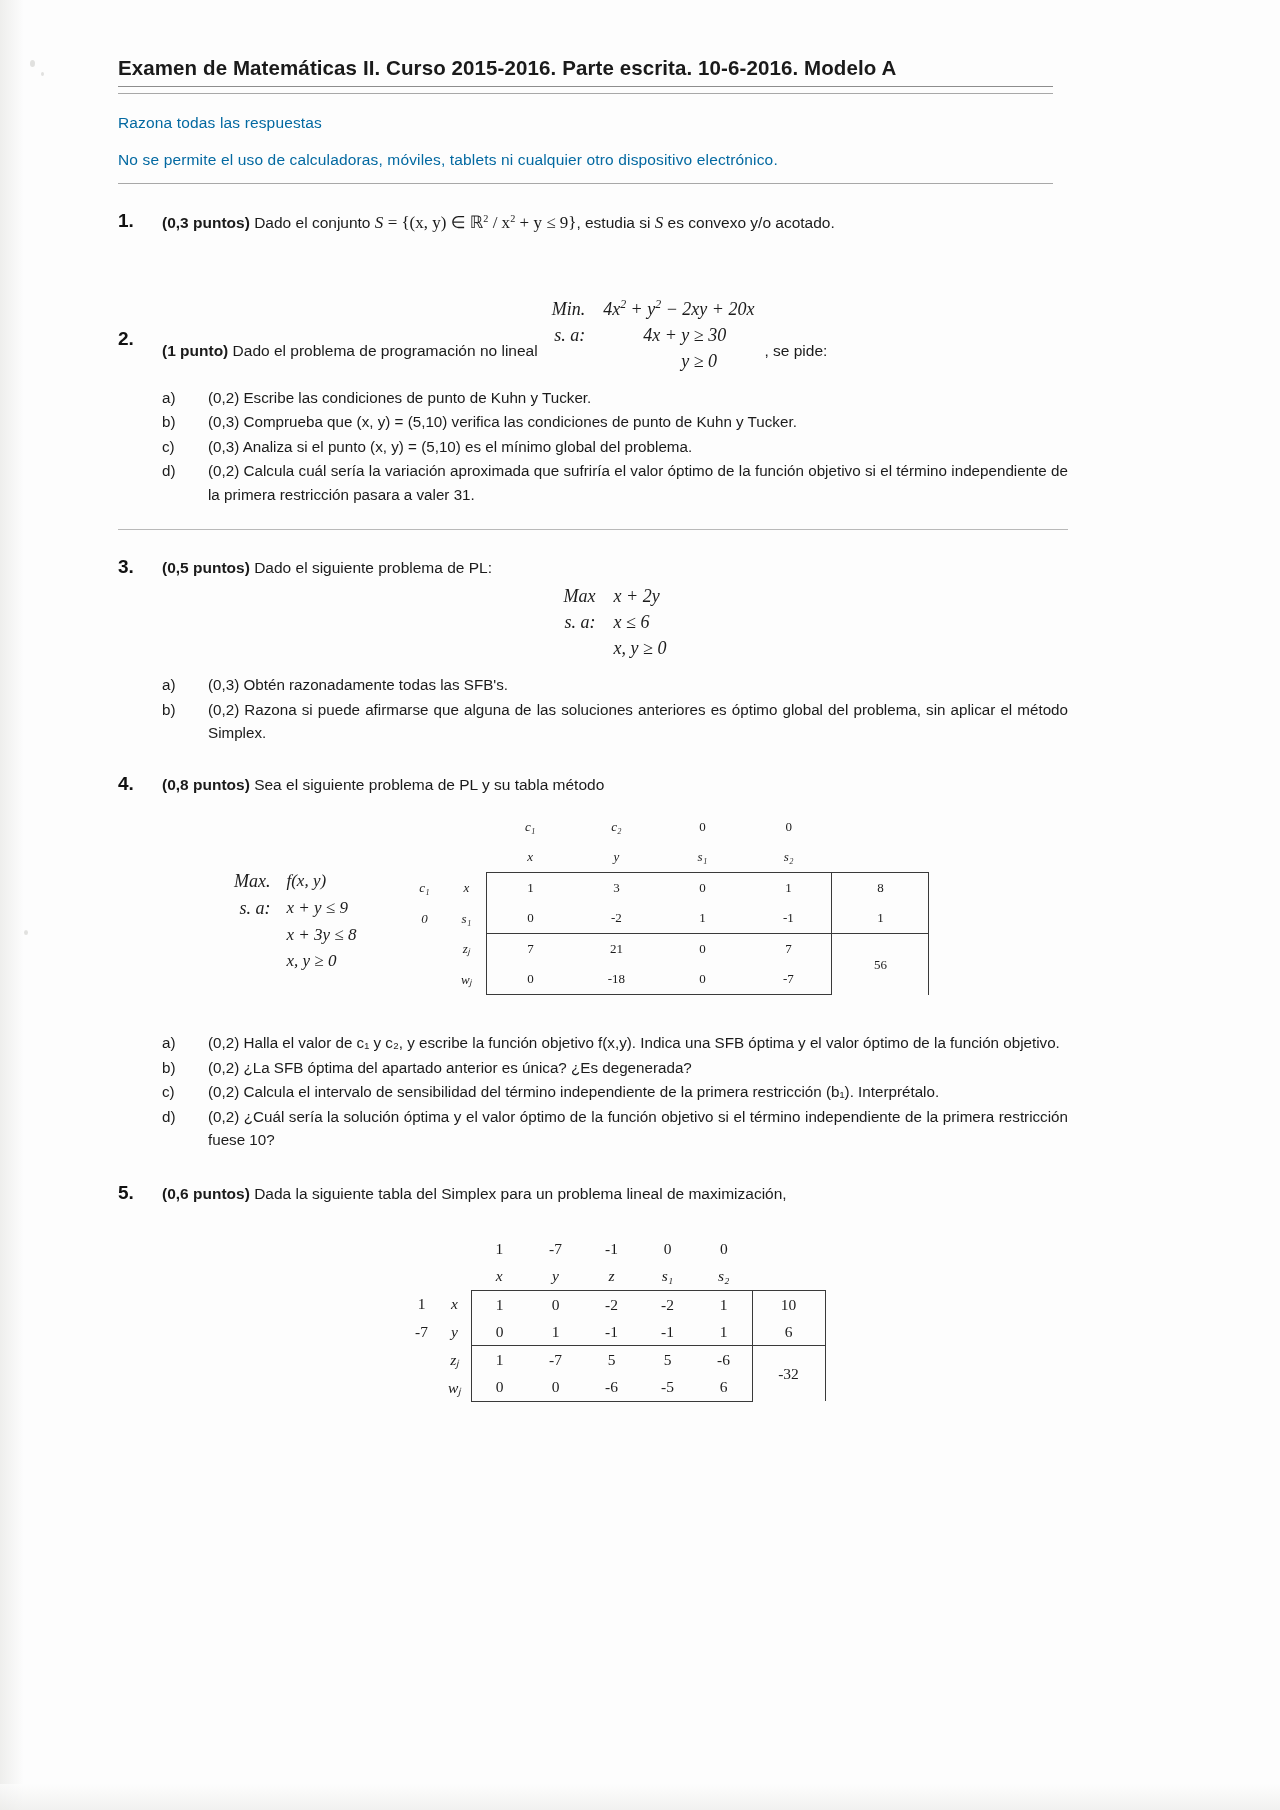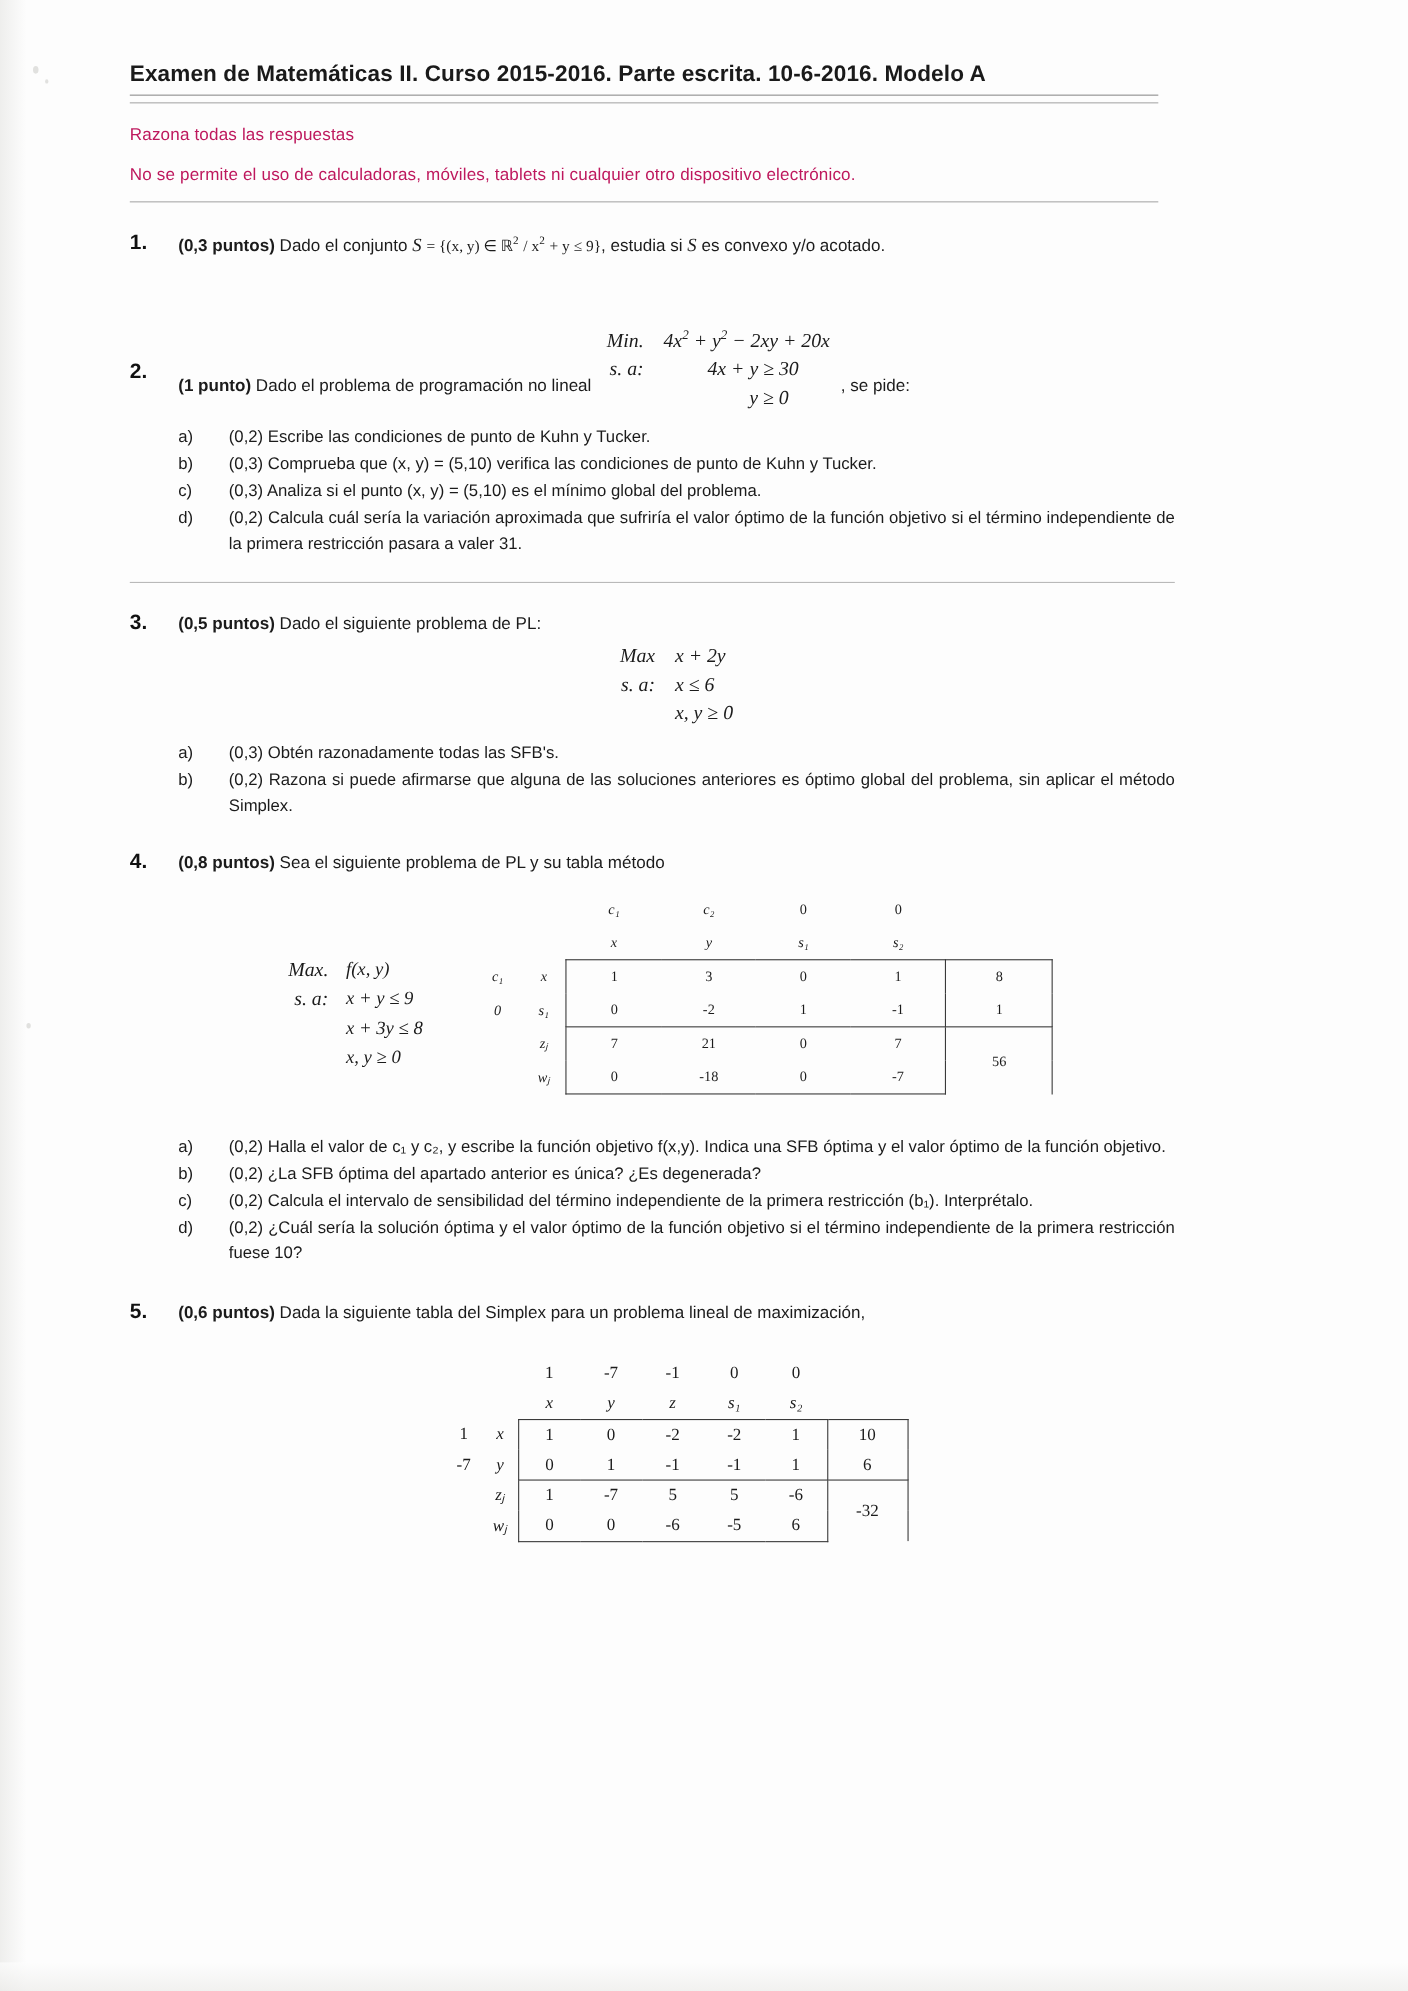--- a/index.html
+++ b/index.html
@@ -64,21 +64,21 @@
   .name-row {
     font-size: 21px;
     color: #1a1a1a;
     margin-top: 16px;
     white-space: nowrap;
     letter-spacing: .2px;
   }
   .dots { letter-spacing: 1.1px; color: #3a3a3a; font-size: 19px; }
   .note {
     font-size: 15.5px;
-    color: #be185d;
+    color: #0369a1;
     margin-top: 20px;
     letter-spacing: .15px;
   }
   .note.second { margin-top: 19px; }
 
   
   .q {
     position: relative;
     margin-top: 26px;
   }
@@ -97,21 +97,21 @@
     color: #1b1b1b;
   }
   .pts { font-weight: 700; }
   .mathi {
     font-family: "Liberation Serif", serif;
     font-style: italic;
     font-size: 17px;
   }
   .mathr {
     font-family: "Liberation Serif", serif;
-    font-size: 14px;
+    font-size: 17px;
   }
   sup.ex { font-size: .66em; vertical-align: super; }
 
   
   ol.sub {
     list-style: none;
     margin: 12px 0 0 0;
     padding: 0;
   }
   ol.sub li {
@@ -159,21 +159,21 @@
   
   .simplex4 {
     display: flex;
     align-items: flex-start;
     margin-top: 16px;
   }
   .lp-left {
     font-family: "Liberation Serif", serif;
     font-size: 18px;
     line-height: 1.5;
-    margin-left: 100px;
+    margin-left: 72px;
     margin-top: 56px;
     white-space: nowrap;
   }
   .lp-left .lp-grid { display: inline-grid; grid-template-columns: auto auto; column-gap: 16px; }
   .lp-left .lp-lab { font-style: italic; text-align: right; }
 
   table.simplex {
     border-collapse: collapse;
     font-family: "Liberation Serif", serif;
     font-size: 13px;

